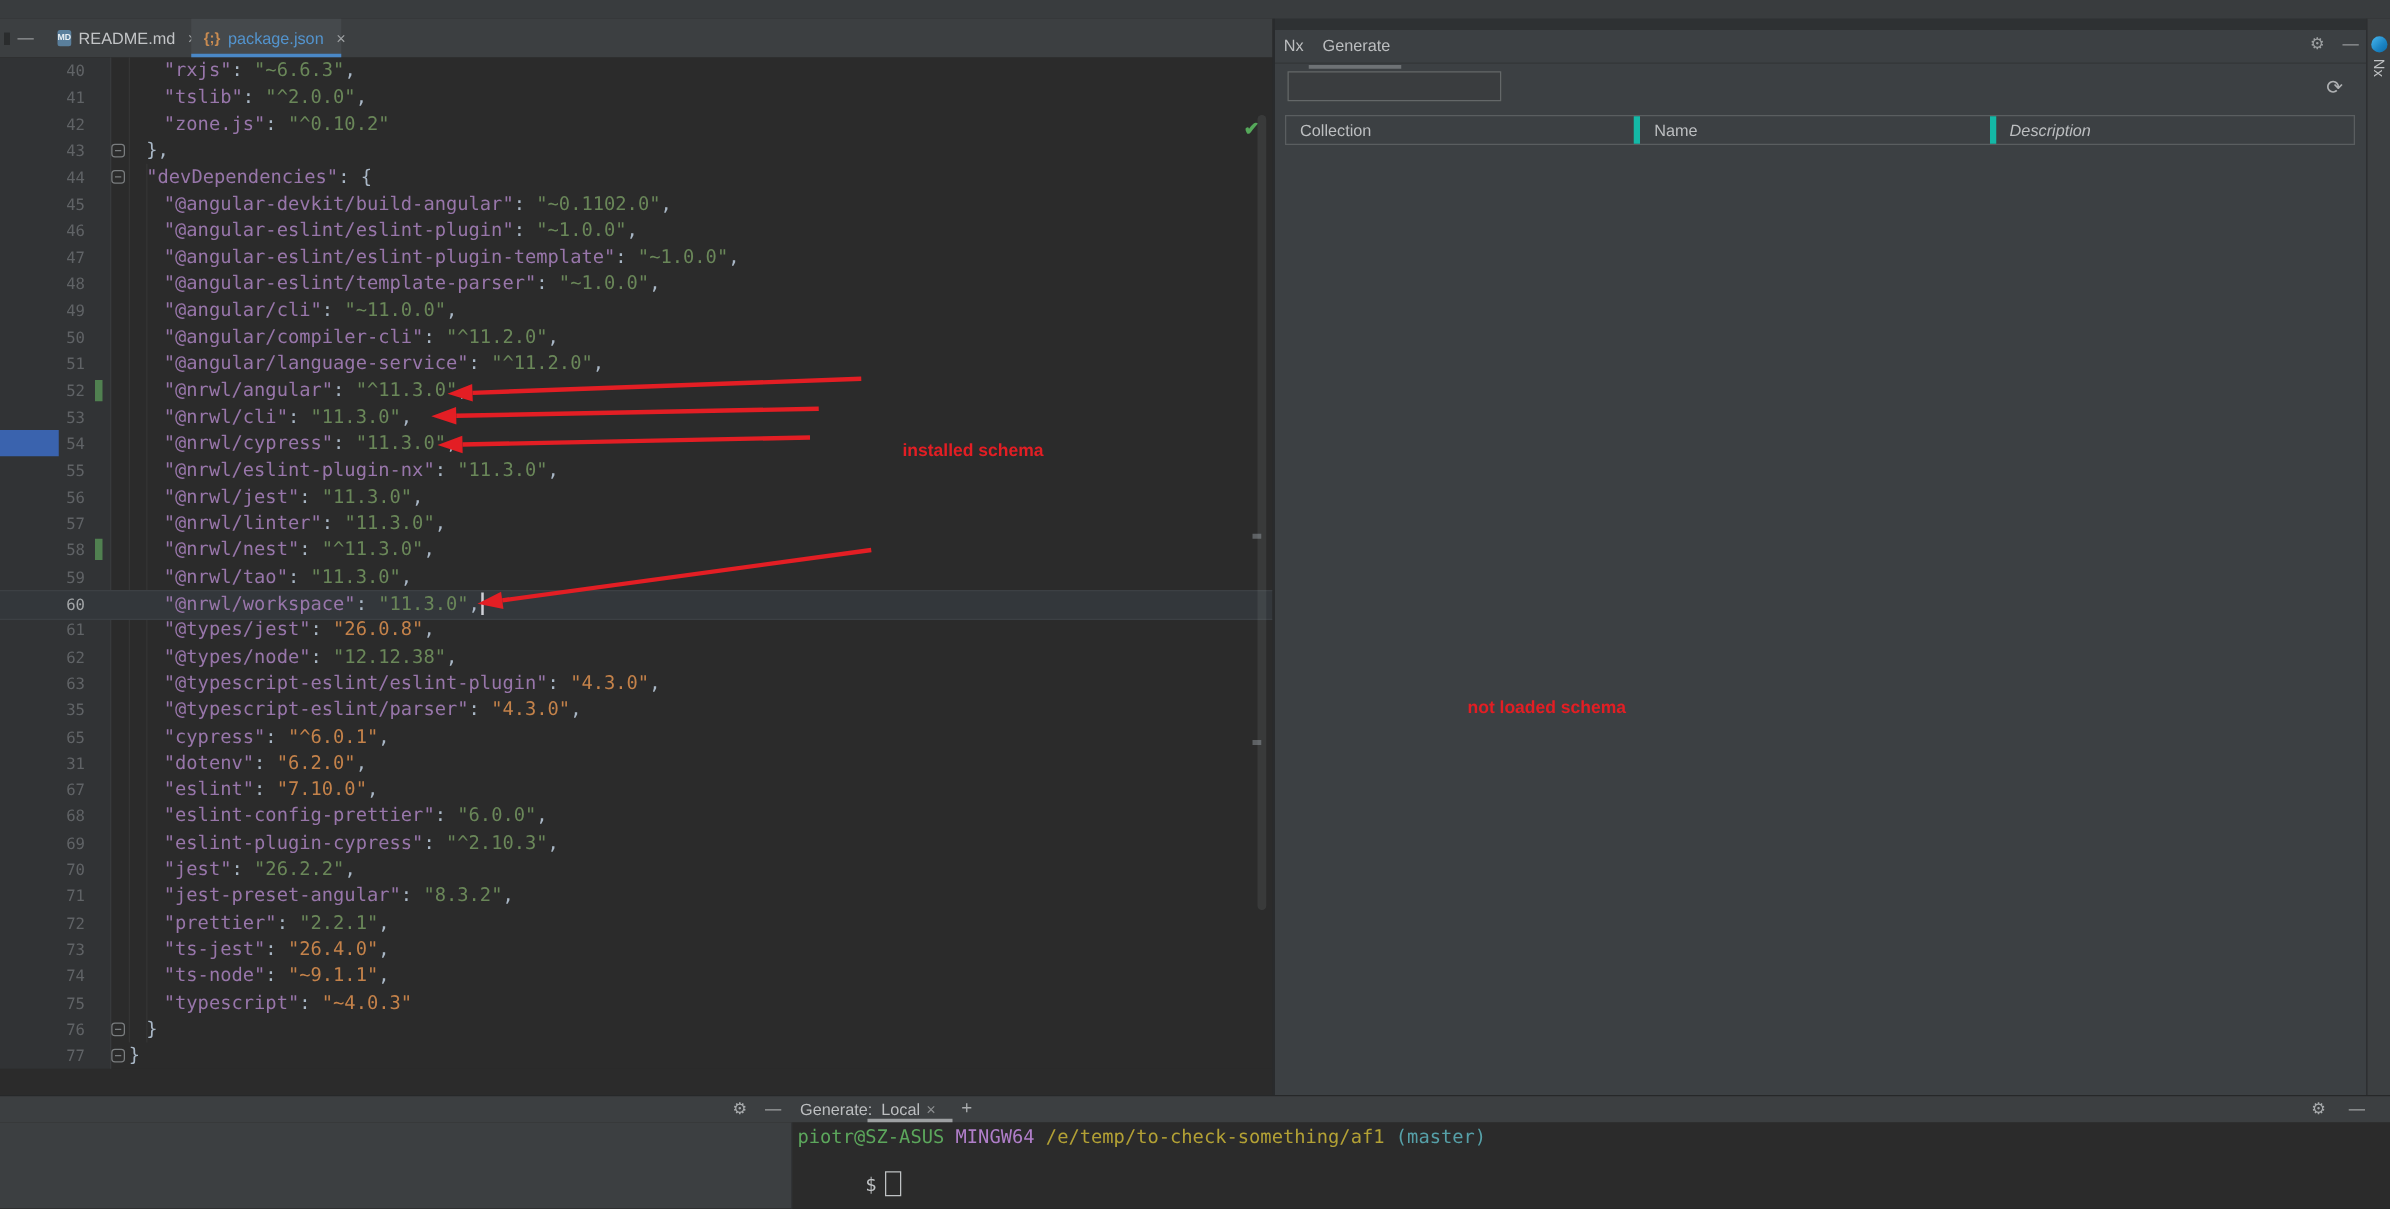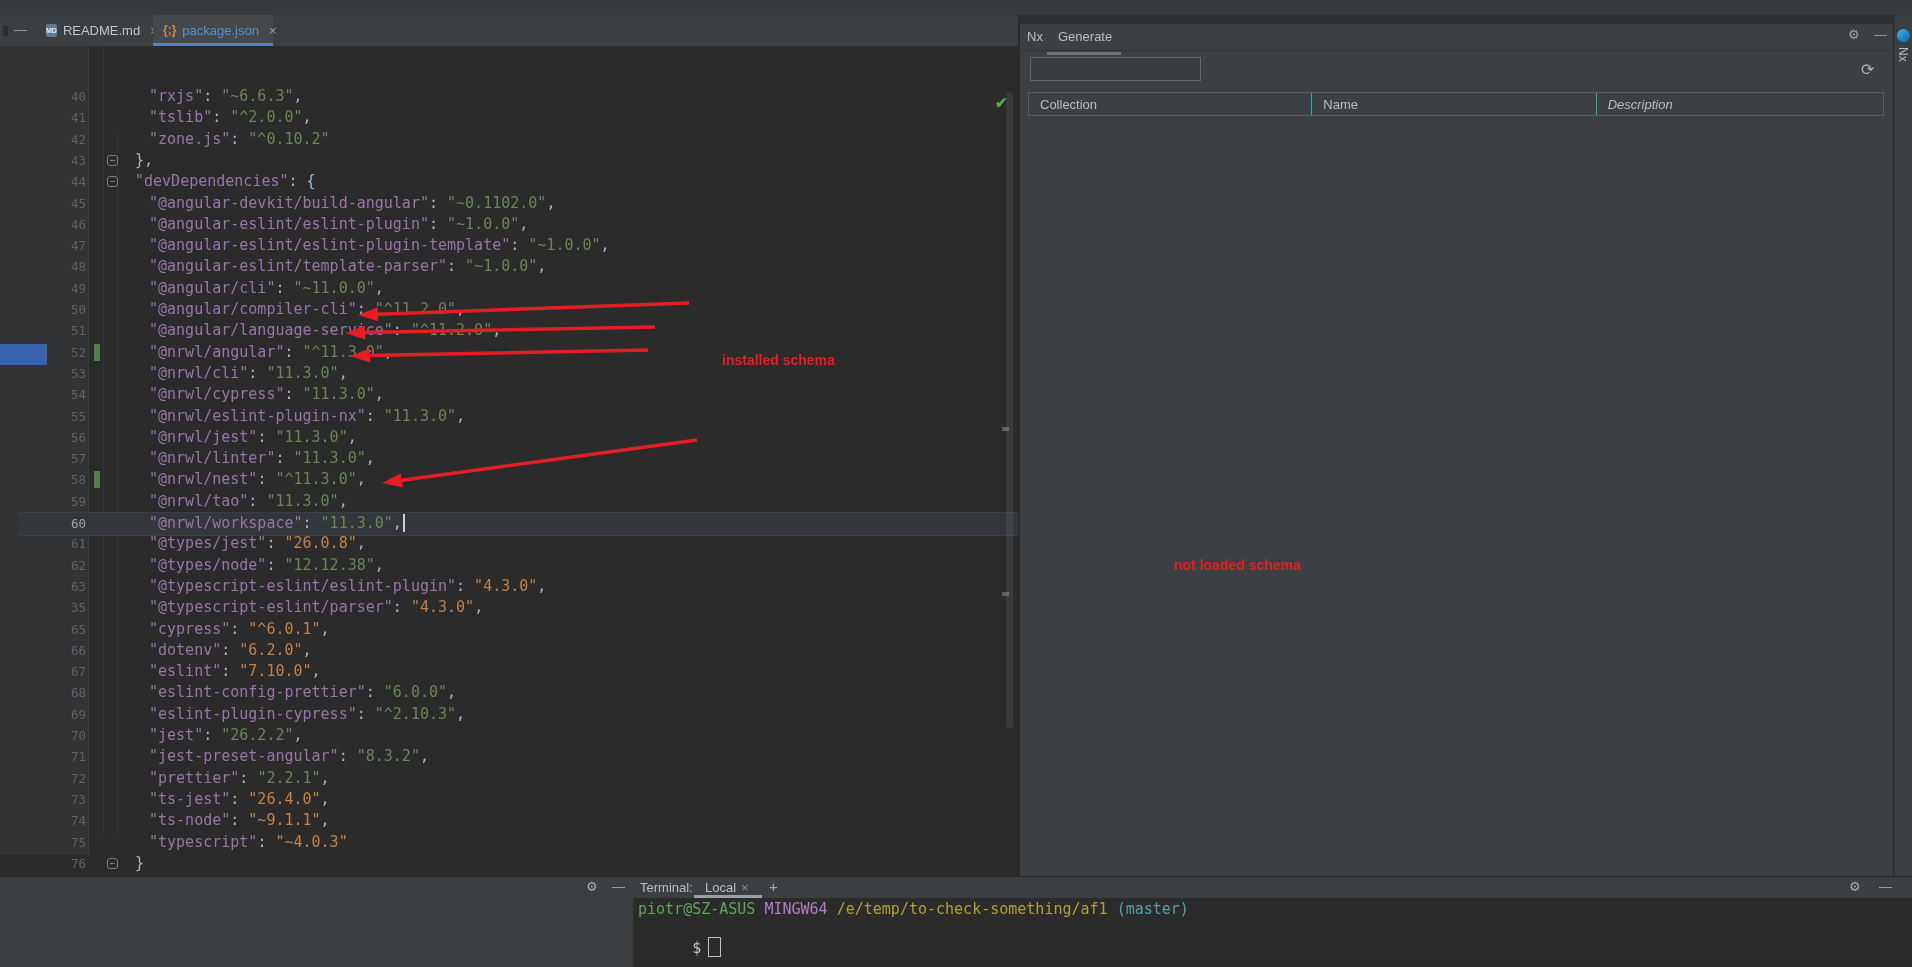--- a/index.html
+++ b/index.html
@@ -15,21 +15,21 @@
   .tab .close{color:#9da0a2;font-size:13px;margin-left:4px;}
   #tab-underline{background:#4a88c7;height:3px;}
   .mini-icon{font-size:13px;color:#9da0a2;line-height:1;}
   .md-badge{display:inline-block;width:15px;height:13px;background:#5a7f9c;border-radius:2px;
             color:#e8eef3;font-size:7px;font-weight:bold;text-align:center;line-height:13px;}
   .json-badge{display:inline-block;color:#c88b51;font-weight:bold;font-size:12px;line-height:13px;}
   
   #editor{left:0;top:46px;width:1018px;height:809px;background:#2b2b2b;}
   #gutter-bg{left:0;top:0;width:88px;height:809px;background:#313335;border-right:1px solid #383a3c;}
   #stripe-blue{left:0;width:47px;height:21px;background:#3a63ae;}
-  .ln{position:absolute;left:18px;width:1018px;height:22px;line-height:21.3px;white-space:pre;margin-top:40px;}
+  .ln{position:absolute;left:0;width:1018px;height:22px;line-height:21.3px;white-space:pre;}
   .ln .num{position:absolute;left:0;top:0;width:68px;text-align:right;color:#606366;
            font-family:"DejaVu Sans Mono",monospace;font-size:12.5px;}
   .ln.cur-row{background:#33373b;border-top:1px solid #3c4044;border-bottom:1px solid #3c4044;}
   .ln.cur-row .num{color:#a2a5a7;}
   .code{position:absolute;top:0;font-family:"DejaVu Sans Mono",monospace;font-size:15px;}
   .c-key{color:#9876aa;} .c-pun{color:#a9b7c6;} .c-g{color:#6a8759;} .c-o{color:#c4824a;}
   .chg{position:absolute;left:76px;top:2px;width:6px;height:17px;background:#508050;}
   .fold{position:absolute;left:89px;top:5px;width:11px;height:11px;border:1px solid #7a7d7f;
         border-radius:3px;box-sizing:border-box;}
   .fold::after{content:"";position:absolute;left:2px;right:2px;top:4px;height:1px;background:#7a7d7f;}
@@ -48,21 +48,21 @@
   #nx-header{left:0;top:9px;width:873px;height:26px;border-bottom:1px solid #333639;}
   #nx-title{position:absolute;left:7px;top:5px;font-size:13px;color:#bcbec0;}
   #nx-tab{position:absolute;left:38px;top:5px;font-size:13px;color:#bcbec0;}
   #nx-tab-underline{position:absolute;left:27px;top:28px;width:74px;height:3px;background:#6e7275;}
   #nx-gear{position:absolute;left:828px;top:4px;} #nx-min{position:absolute;left:854px;top:4px;}
   #nx-search{position:absolute;left:10px;top:42px;width:161px;height:22px;background:#3a3d3f;
              border:1px solid #646869;color:#c8cacc;font-size:13px;padding:0 4px;}
   #nx-refresh{position:absolute;left:841px;top:45px;color:#afb1b3;font-size:16px;}
   #nx-table-head{position:absolute;left:8px;top:77px;width:856px;height:24px;background:#3c4043;
                  border:1px solid #5a5e60;box-sizing:border-box;display:flex;}
-  .th{height:100%;box-sizing:border-box;border-right:1px solid #14b8a6;display:flex;align-items:center;
+  .th{height:100%;box-sizing:border-box;border-right:5px solid #14b8a6;display:flex;align-items:center;
       padding-left:11px;font-size:13px;color:#bcbec0;}
   .th:last-child{border-right:none;font-style:italic;}
   #nx-empty{position:absolute;left:8px;top:336px;width:856px;text-align:center;font-size:13px;color:#7d8082;}
   
   #right-stripe{left:1893px;top:15px;width:19px;height:861px;background:#3c3f41;border-left:1px solid #2a2c2e;}
   #nx-logo{position:absolute;left:3px;top:14px;width:13px;height:13px;border-radius:50%;
            background:linear-gradient(135deg,#48b8ef 0%,#1b84c4 60%,#0f6ba6 100%);}
   #stripe-label{position:absolute;left:2px;top:32px;writing-mode:vertical-rl;font-size:12px;color:#bfc1c3;}
   
   #bottom-divider{left:0;top:876px;width:1912px;height:1px;background:#262829;}
@@ -130,21 +130,21 @@
         <div class="ln" style="top: 340.8px;"><span class="num">56</span><span class="code" style="left:131px"><span class="c-key">"@nrwl/jest"</span><span class="c-pun">: </span><span class="c-g">"11.3.0"</span><span class="c-pun">,</span></span></div>
         <div class="ln" style="top: 362.1px;"><span class="num">57</span><span class="code" style="left:131px"><span class="c-key">"@nrwl/linter"</span><span class="c-pun">: </span><span class="c-g">"11.3.0"</span><span class="c-pun">,</span></span></div>
         <div class="ln" style="top: 383.4px;"><span class="num">58</span><span class="chg"></span><span class="code" style="left:131px"><span class="c-key">"@nrwl/nest"</span><span class="c-pun">: </span><span class="c-g">"^11.3.0"</span><span class="c-pun">,</span></span></div>
         <div class="ln" style="top: 404.7px;"><span class="num">59</span><span class="code" style="left:131px"><span class="c-key">"@nrwl/tao"</span><span class="c-pun">: </span><span class="c-g">"11.3.0"</span><span class="c-pun">,</span></span></div>
         <div class="ln cur-row" style="top: 426px;"><span class="num">60</span><span class="code" style="left:131px"><span class="c-key">"@nrwl/workspace"</span><span class="c-pun">: </span><span class="c-g">"11.3.0"</span><span class="c-pun">,</span><span class="caret"></span></span></div>
         <div class="ln" style="top: 447.3px;"><span class="num">61</span><span class="code" style="left:131px"><span class="c-key">"@types/jest"</span><span class="c-pun">: </span><span class="c-o">"26.0.8"</span><span class="c-pun">,</span></span></div>
         <div class="ln" style="top: 468.6px;"><span class="num">62</span><span class="code" style="left:131px"><span class="c-key">"@types/node"</span><span class="c-pun">: </span><span class="c-g">"12.12.38"</span><span class="c-pun">,</span></span></div>
         <div class="ln" style="top: 489.9px;"><span class="num">63</span><span class="code" style="left:131px"><span class="c-key">"@typescript-eslint/eslint-plugin"</span><span class="c-pun">: </span><span class="c-o">"4.3.0"</span><span class="c-pun">,</span></span></div>
         <div class="ln" style="top: 511.2px;"><span class="num">35</span><span class="code" style="left:131px"><span class="c-key">"@typescript-eslint/parser"</span><span class="c-pun">: </span><span class="c-o">"4.3.0"</span><span class="c-pun">,</span></span></div>
         <div class="ln" style="top: 532.5px;"><span class="num">65</span><span class="code" style="left:131px"><span class="c-key">"cypress"</span><span class="c-pun">: </span><span class="c-o">"^6.0.1"</span><span class="c-pun">,</span></span></div>
-        <div class="ln" style="top: 553.8px;"><span class="num">66</span><span class="code" style="left:131px"><span class="c-key">"dotenv"</span><span class="c-pun">: </span><span class="c-o">"6.2.0"</span><span class="c-pun">,</span></span></div>
+        <div class="ln" style="top: 553.8px;"><span class="num">31</span><span class="code" style="left:131px"><span class="c-key">"dotenv"</span><span class="c-pun">: </span><span class="c-o">"6.2.0"</span><span class="c-pun">,</span></span></div>
         <div class="ln" style="top: 575.1px;"><span class="num">67</span><span class="code" style="left:131px"><span class="c-key">"eslint"</span><span class="c-pun">: </span><span class="c-o">"7.10.0"</span><span class="c-pun">,</span></span></div>
         <div class="ln" style="top: 596.4px;"><span class="num">68</span><span class="code" style="left:131px"><span class="c-key">"eslint-config-prettier"</span><span class="c-pun">: </span><span class="c-g">"6.0.0"</span><span class="c-pun">,</span></span></div>
         <div class="ln" style="top: 617.7px;"><span class="num">69</span><span class="code" style="left:131px"><span class="c-key">"eslint-plugin-cypress"</span><span class="c-pun">: </span><span class="c-g">"^2.10.3"</span><span class="c-pun">,</span></span></div>
         <div class="ln" style="top: 639px;"><span class="num">70</span><span class="code" style="left:131px"><span class="c-key">"jest"</span><span class="c-pun">: </span><span class="c-g">"26.2.2"</span><span class="c-pun">,</span></span></div>
         <div class="ln" style="top: 660.3px;"><span class="num">71</span><span class="code" style="left:131px"><span class="c-key">"jest-preset-angular"</span><span class="c-pun">: </span><span class="c-g">"8.3.2"</span><span class="c-pun">,</span></span></div>
         <div class="ln" style="top: 681.6px;"><span class="num">72</span><span class="code" style="left:131px"><span class="c-key">"prettier"</span><span class="c-pun">: </span><span class="c-g">"2.2.1"</span><span class="c-pun">,</span></span></div>
         <div class="ln" style="top: 702.9px;"><span class="num">73</span><span class="code" style="left:131px"><span class="c-key">"ts-jest"</span><span class="c-pun">: </span><span class="c-o">"26.4.0"</span><span class="c-pun">,</span></span></div>
         <div class="ln" style="top: 724.2px;"><span class="num">74</span><span class="code" style="left:131px"><span class="c-key">"ts-node"</span><span class="c-pun">: </span><span class="c-o">"~9.1.1"</span><span class="c-pun">,</span></span></div>
         <div class="ln" style="top: 745.5px;"><span class="num">75</span><span class="code" style="left:131px"><span class="c-key">"typescript"</span><span class="c-pun">: </span><span class="c-o">"~4.0.3"</span></span></div>
         <div class="ln" style="top: 766.8px;"><span class="num">76</span><span class="fold"></span><span class="code" style="left:117px"><span class="c-pun">}</span></span></div>
@@ -179,21 +179,21 @@
 
   <div id="right-stripe" class="abs">
     <span id="nx-logo"></span>
     <span id="stripe-label">Nx</span>
   </div>
 
   <div id="bottom-divider" class="abs"></div>
   <div id="bottom-bar" class="abs">
     <span class="ic" style="left:586px;">⚙</span>
     <span class="ic" style="left:612px;">—</span>
-    <span id="term-label">Terminal:</span>
+    <span id="term-label">Generate:</span>
     <span id="term-tab">Local</span>
     <span id="term-tab-close">×</span>
     <span id="term-plus">+</span>
     <span id="term-underline"></span>
     <span class="ic" style="left:1849px;">⚙</span>
     <span class="ic" style="left:1879px;">—</span>
   </div>
   <div id="bottom-left" class="abs"></div>
   <div id="terminal" class="abs">
     <div id="term-line1"><span style="color: rgb(92, 167, 92);">piotr@SZ-ASUS</span><span style="color: rgb(192, 195, 197);"> </span><span style="color: rgb(176, 126, 201);">MINGW64</span><span style="color: rgb(192, 195, 197);"> </span><span style="color: rgb(179, 161, 53);">/e/temp/to-check-something/af1</span><span style="color: rgb(192, 195, 197);"> </span><span style="color: rgb(86, 160, 168);">(master)</span></div>

